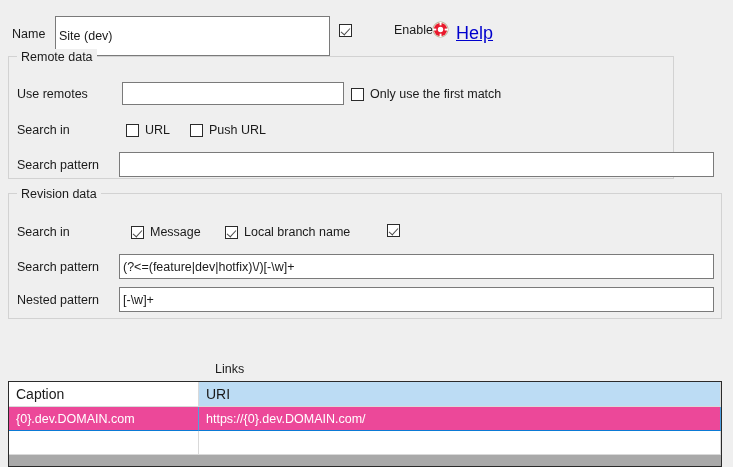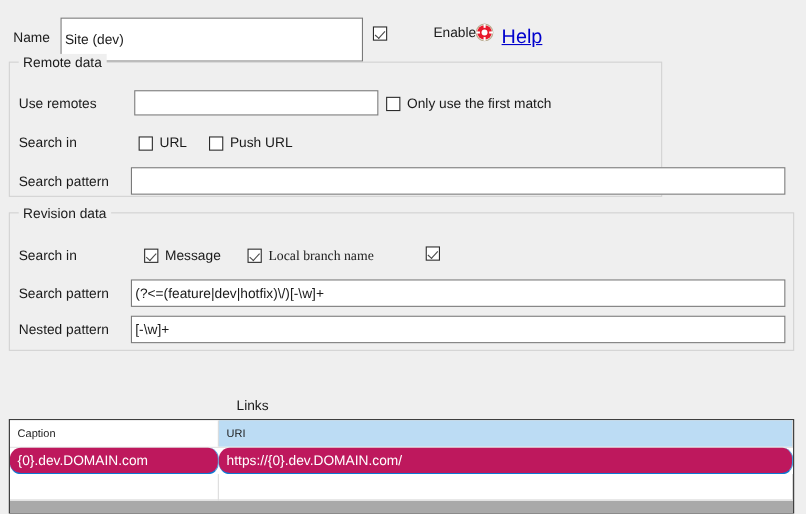--- a/index.html
+++ b/index.html
@@ -113,21 +113,21 @@
     display: flex;
     height: 25px;
     box-sizing: border-box;
     border-bottom: 1px solid #d9d9d9;
   }
   .grid-header .hcell {
     box-sizing: border-box;
     display: flex;
     align-items: center;
     padding-left: 7px;
-    font-size: 10px;
+    font-size: 14px;
     color: #1a1a1a;
     border-right: 1px solid #d9d9d9;
     background: #ffffff;
     overflow: hidden;
     white-space: nowrap;
   }
   .grid-header .hcell.hot { background: #bcdcf4; }
 
   .grid-row {
     display: flex;
@@ -141,25 +141,24 @@
     padding-left: 7px;
     font-size: 12.5px;
     color: #1a1a1a;
     border-right: 1px solid #d9d9d9;
     border-bottom: 1px solid #d9d9d9;
     background: #ffffff;
     overflow: hidden;
     white-space: nowrap;
   }
   .grid-row.selected .cell {
-    background: #be185d;
+    background: #ec4899;
     color: #ffffff;
     border-right-color: #4f9ede;
     border-bottom-color: #0b7ad5;
-    border-radius: 10px;
   }
   .grid-footer {
     background: #a9a9a9;
     height: 18px;
   }
 
   .col-caption { width: 190px; }
   .col-uri { flex: 1 1 auto; }
 </style>
 </head>
@@ -181,21 +180,21 @@
     <circle cx="8.5" cy="8.5" r="2.7" fill="#ffffff"></circle>
     <rect x="7.6" y="0.9" width="1.9" height="3.4" fill="#ffffff"></rect>
     <rect x="7.6" y="12.7" width="1.9" height="3.4" fill="#ffffff"></rect>
     <rect x="0.9" y="7.6" width="3.4" height="1.9" fill="#ffffff"></rect>
     <rect x="12.7" y="7.6" width="3.4" height="1.9" fill="#ffffff"></rect>
   </svg>
 </span>
 
 <span class="abs helplink" style="left:456px; top:23px;">Help</span>
 
-<div class="group" style="left:8px; top:56px; width:594px; height:123px;text-decoration:underline;">
+<div class="group" style="left:8px; top:56px; width:666px; height:123px;text-decoration:underline;">
   <span class="legend">Remote data</span>
 </div>
 
 <div class="abs lbl" style="left:17px; top:86px;">Use remotes</div>
 
 <input class="tbox abs" type="text" style="left: 122px; top: 82px; width: 222px; height: 23px;" value="">
 
 <div class="abs cbwrap" style="left:351px; top:86px;">
   <span class="cbbox"></span>
   <span class="cblabel">Only use the first match</span>
@@ -221,21 +220,21 @@
   <span class="legend">Revision data</span>
 </div>
 
 <div class="abs lbl" style="left:17px; top:224px;">Search in</div>
 
 <div class="abs cbwrap" style="left:131px; top:224px;">
   <span class="cbbox checked"></span>
   <span class="cblabel">Message</span>
 </div>
 
-<div class="abs cbwrap" style="left:225px; top:224px;font-family:Liberation Serif, serif;">
+<div class="abs cbwrap" style="left:225px; top:224px;">
   <span class="cbbox checked"></span>
   <span class="cblabel">Local branch name</span>
 </div>
 
 <div class="abs cbwrap" style="left:387px; top:224px;">
   <span class="cbbox checked"></span>
 </div>
 
 <div class="abs lbl" style="left:17px; top:259px;">Search pattern</div>
 

